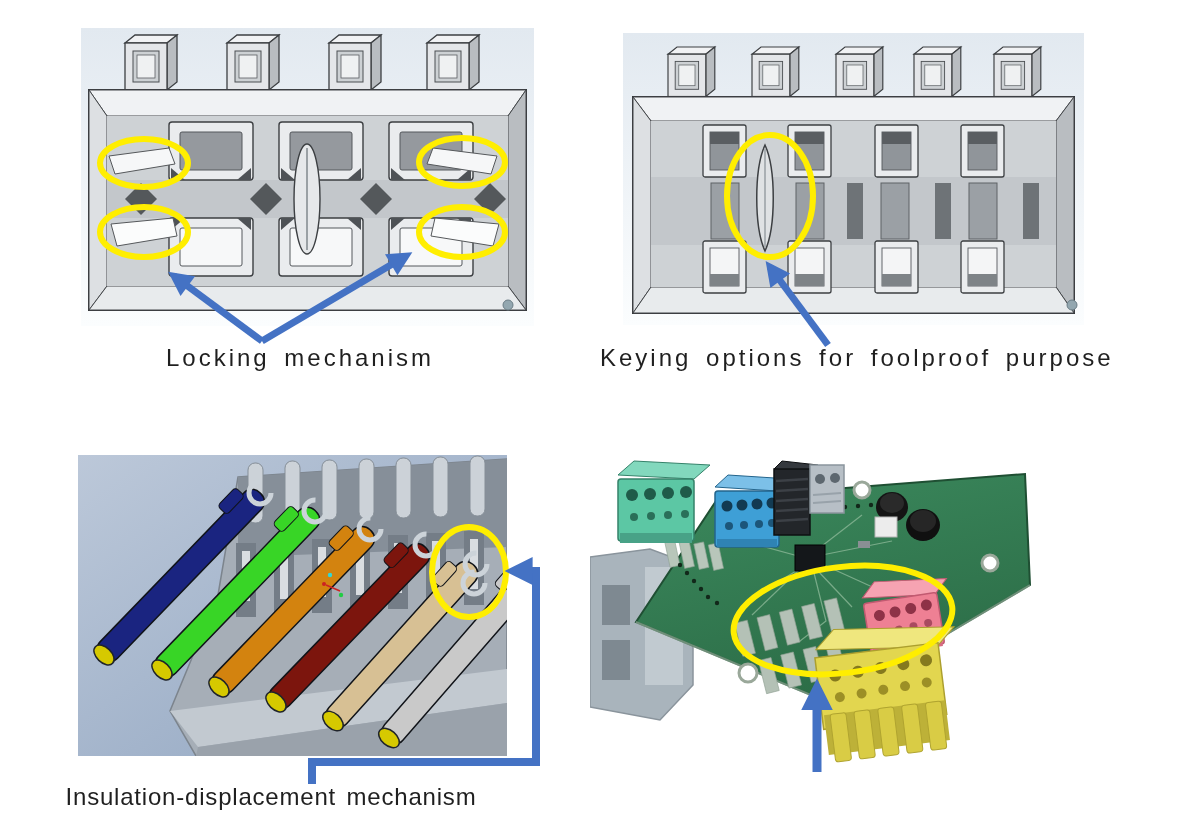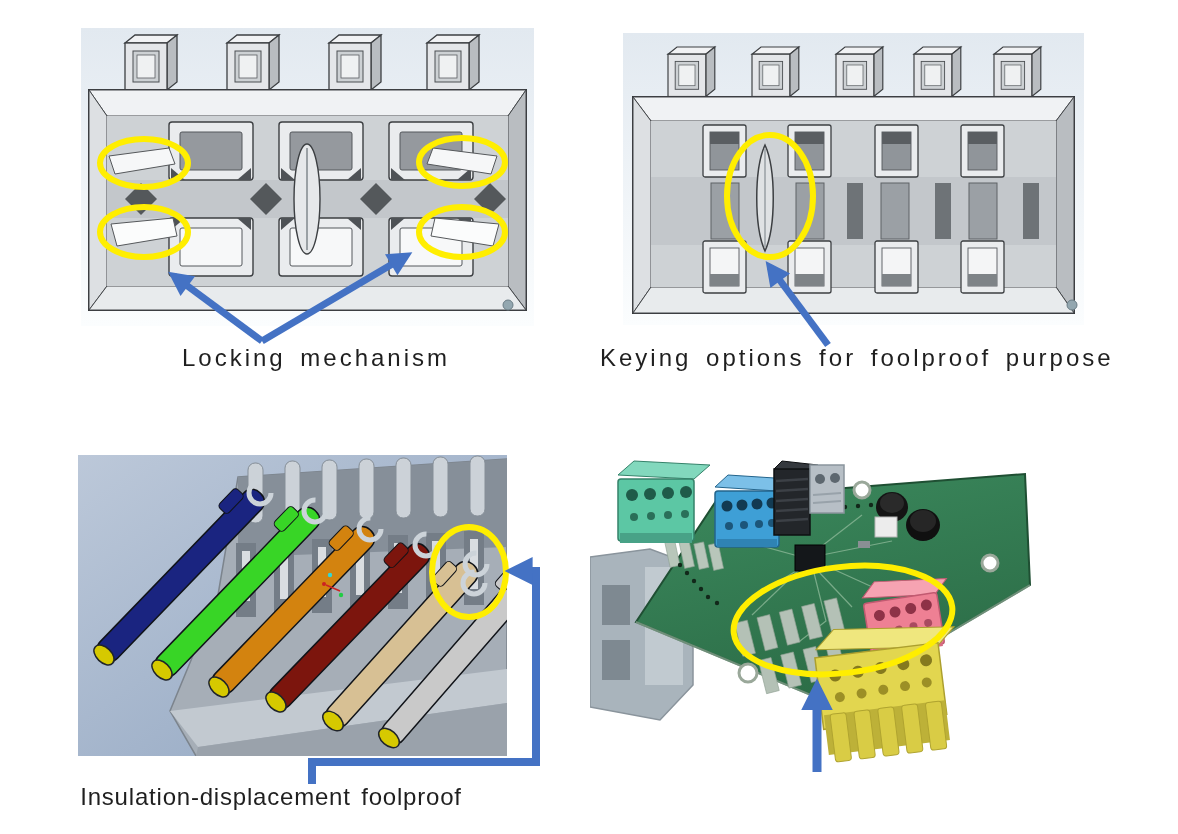--- a/index.html
+++ b/index.html
@@ -395,23 +395,23 @@
         <rect x="232" y="262" width="122" height="40" fill="#bdb138"></rect>
         <rect x="238" y="262" width="16" height="48" rx="3" fill="#d9cc45" stroke="#b0a430"></rect>
         <rect x="262" y="262" width="16" height="48" rx="3" fill="#d9cc45" stroke="#b0a430"></rect>
         <rect x="286" y="262" width="16" height="48" rx="3" fill="#d9cc45" stroke="#b0a430"></rect>
         <rect x="310" y="262" width="16" height="48" rx="3" fill="#d9cc45" stroke="#b0a430"></rect>
         <rect x="334" y="262" width="16" height="48" rx="3" fill="#d9cc45" stroke="#b0a430"></rect>
       </g>
     </svg>
   </div>
 
-  <div class="caption cap-top" style="left:106px;top:344px;width:420px;text-align:center;">Locking mechanism</div>
+  <div class="caption cap-top" style="left:90px;top:344px;width:420px;text-align:center;">Locking mechanism</div>
   <div class="caption cap-top" style="left:600px;top:344px;width:500px;">Keying options for foolproof purpose</div>
-  <div class="caption cap-bottom" style="left:56px;top:783px;width:430px;">Insulation-displacement foolproof</div>
+  <div class="caption cap-bottom" style="left:56px;top:783px;width:430px;">Insulation-displacement mechanism</div>
 
   <svg id="overlay" width="1178" height="834" viewBox="0 0 1178 834">
     <defs>
       <marker id="ah" viewBox="0 0 10 10" refX="7" refY="5" markerWidth="4" markerHeight="3.5" orient="auto" markerUnits="strokeWidth">
         <path d="M0,0 L10,5 L0,10 Z" fill="#4472c4"></path>
       </marker>
     </defs>
 
     <ellipse cx="144" cy="163" rx="44" ry="24" fill="none" stroke-width="6" stroke="#ffee00"></ellipse>
     <ellipse cx="144" cy="232" rx="44" ry="25" fill="none" stroke-width="6" stroke="#ffee00"></ellipse>

